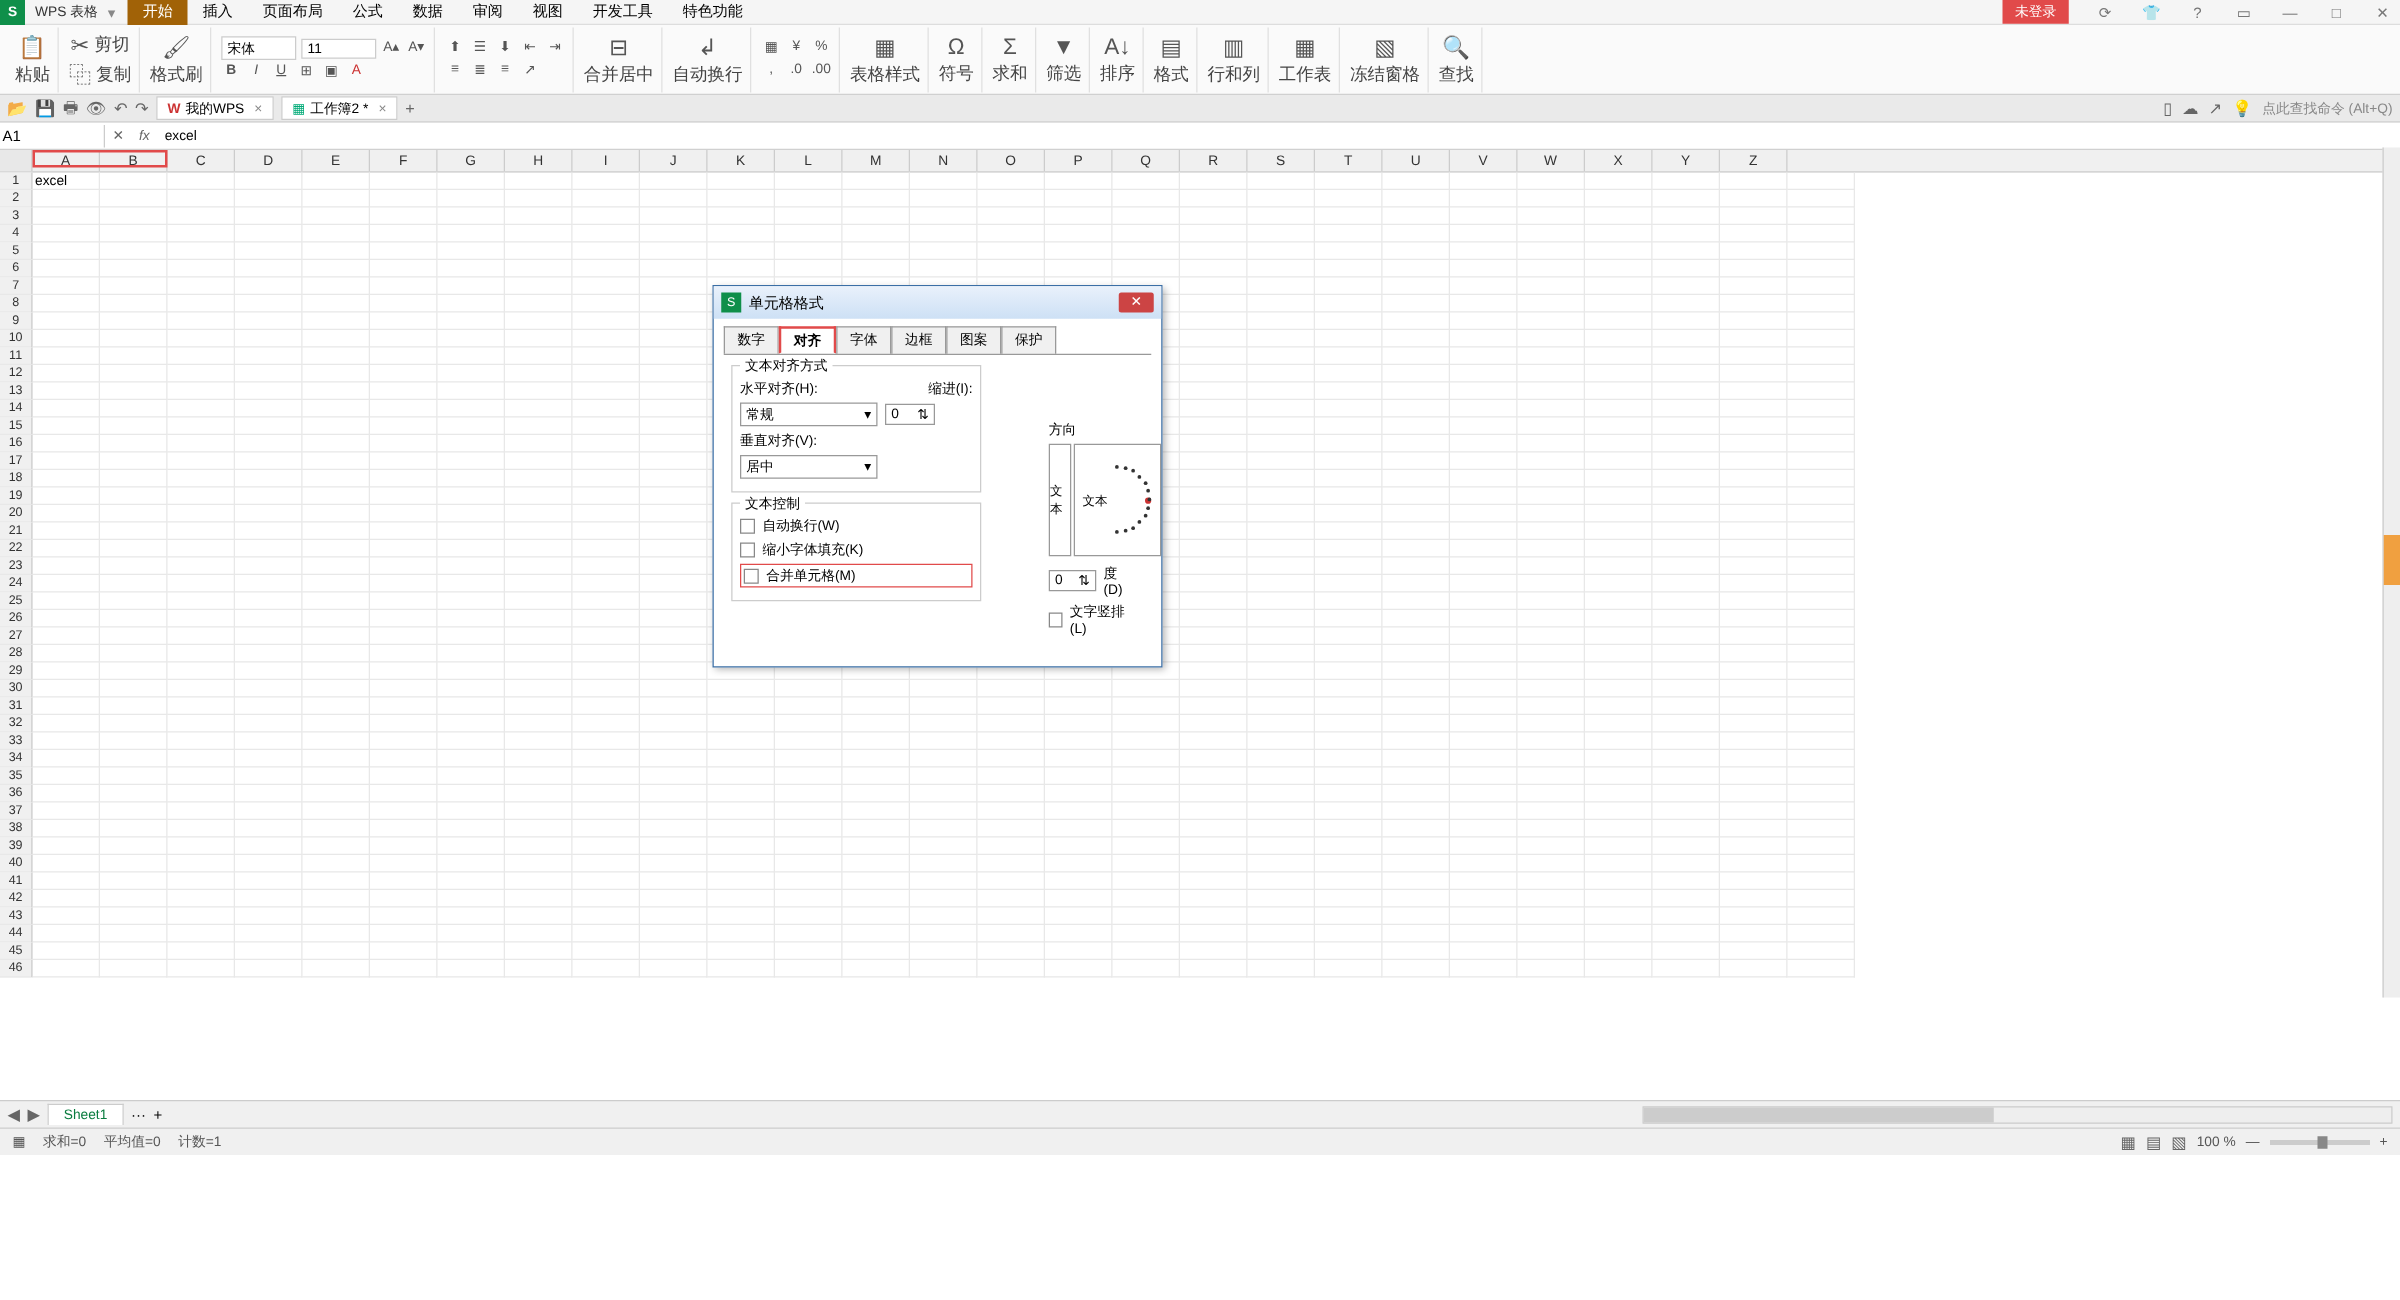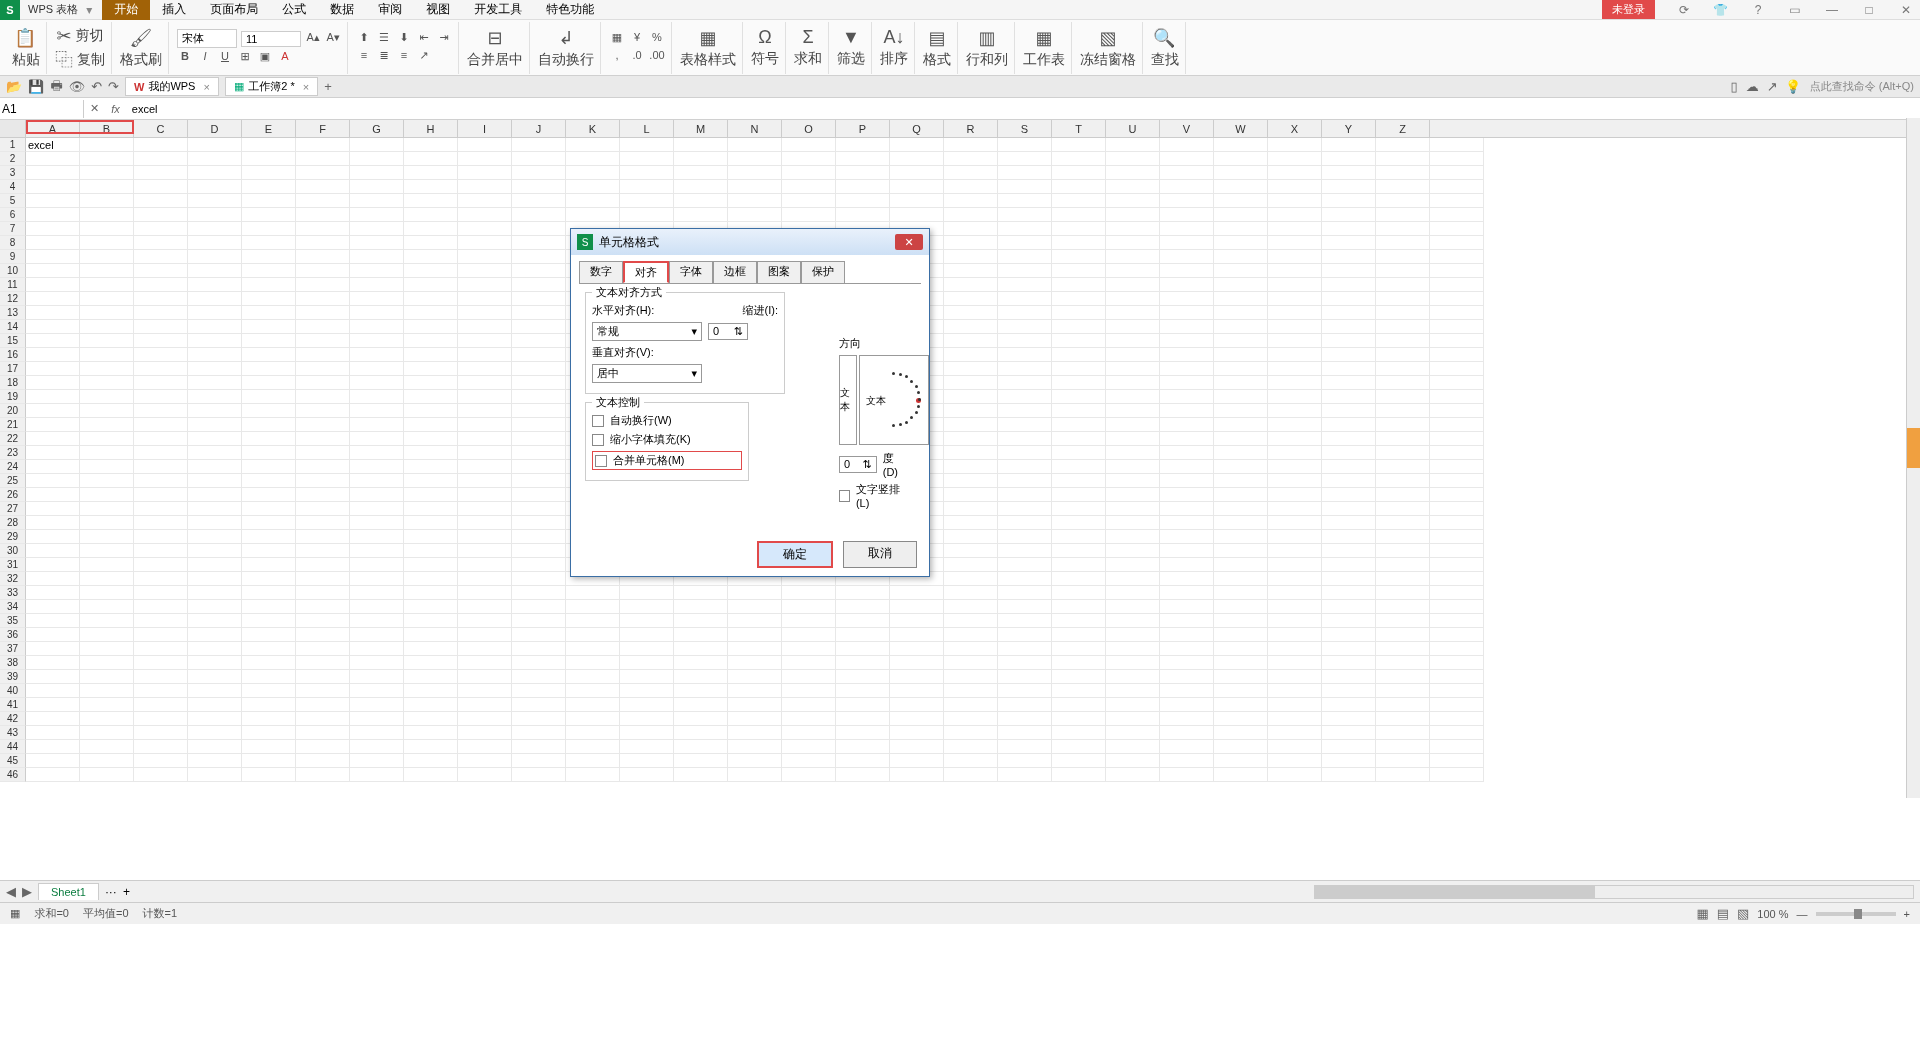--- a/index.html
+++ b/index.html
@@ -67,21 +67,21 @@
 .zoomline { width: 80px; height: 4px; background: #ccc; position: relative; }
 .zoomline .knob { position: absolute; left: 38px; top: -3px; width: 8px; height: 10px; background: #888; }
 
 
 .dialog { position: absolute; left: 570px; top: 228px; width: 360px; background: #fff; border: 1px solid #3a6ea5; box-shadow: 2px 2px 6px rgba(0,0,0,0.3); }
 .dlg-title { height: 26px; background: linear-gradient(#e9f1fb,#cde0f5); display: flex; align-items: center; padding: 0 6px; font-size: 12px; }
 .dlg-title .dlogo { width: 16px; height: 16px; background: #0f8f4a; color: #fff; font-size: 10px; display: flex; align-items: center; justify-content: center; margin-right: 6px; }
 .dlg-title .dclose { margin-left: auto; width: 28px; height: 16px; background: #c44; color: #fff; text-align: center; font-size: 11px; line-height: 16px; border-radius: 2px; }
 .dlg-tabs { display: flex; padding: 6px 8px 0; gap: 0; }
 .dlg-tab { border: 1px solid #999; border-bottom: none; padding: 2px 10px; font-size: 11px; background: #f0f0f0; }
-.dlg-tab.active { background: #fff; border: 2px solid #e14a4a; border-bottom: 1px solid #fff; }
+.dlg-tab.active { background: #fff; border: 2px solid #e14a4a; border-bottom: 1px solid #fff; font-weight: bold; }
 .dlg-body { border-top: 1px solid #999; margin: 0 8px; padding: 8px 6px; }
 .fieldset { border: 1px solid #ccc; padding: 6px; margin-bottom: 8px; position: relative; }
 .fieldset .legend { position: absolute; top: -8px; left: 6px; background: #fff; padding: 0 4px; font-size: 11px; }
 .frow { display: flex; align-items: center; gap: 6px; margin: 4px 0; font-size: 11px; }
 .sel { border: 1px solid #999; padding: 1px 4px; background: #fff; font-size: 11px; display: flex; justify-content: space-between; align-items: center; }
 .spin { border: 1px solid #999; width: 40px; padding: 1px 4px; font-size: 11px; display: flex; justify-content: space-between; }
 .chk { width: 12px; height: 12px; border: 1px solid #888; display: inline-block; }
 .merge-hl { border: 1.5px solid #e14a4a; padding: 1px 2px; }
 .orient { position: absolute; right: 14px; top: 52px; width: 68px; }
 .orient .vbox { border: 1px solid #999; width: 18px; height: 90px; display: flex; flex-direction: column; align-items: center; justify-content: center; font-size: 10px; }
@@ -1754,21 +1754,21 @@
       <div class="frow">
           <span>垂直对齐(V):</span>
         </div>
       <div class="frow">
         <div class="sel" style="width:110px">
             <span>居中</span>
             <span>▾</span>
           </div>
       </div>
     </div>
-    <div class="fieldset" style="width:164px">
+    <div class="fieldset" style="width:200px">
       <div class="legend">文本控制</div>
       <div class="frow">
           <span class="chk"></span>
           <span>自动换行(W)</span>
         </div>
       <div class="frow">
           <span class="chk"></span>
           <span>缩小字体填充(K)</span>
         </div>
       <div class="frow merge-hl">
@@ -1805,17 +1805,13 @@
             <span>⇅</span>
           </div>
         <span>度(D)</span>
       </div>
       <div class="frow">
           <span class="chk"></span>
           <span>文字竖排(L)</span>
         </div>
     </div>
   </div>
-  <div class="dlg-buttons">
-    <div class="dlg-btn ok">确定</div>
-    <div class="dlg-btn">取消</div>
-  </div>
 </div>
 
 </body></html>

